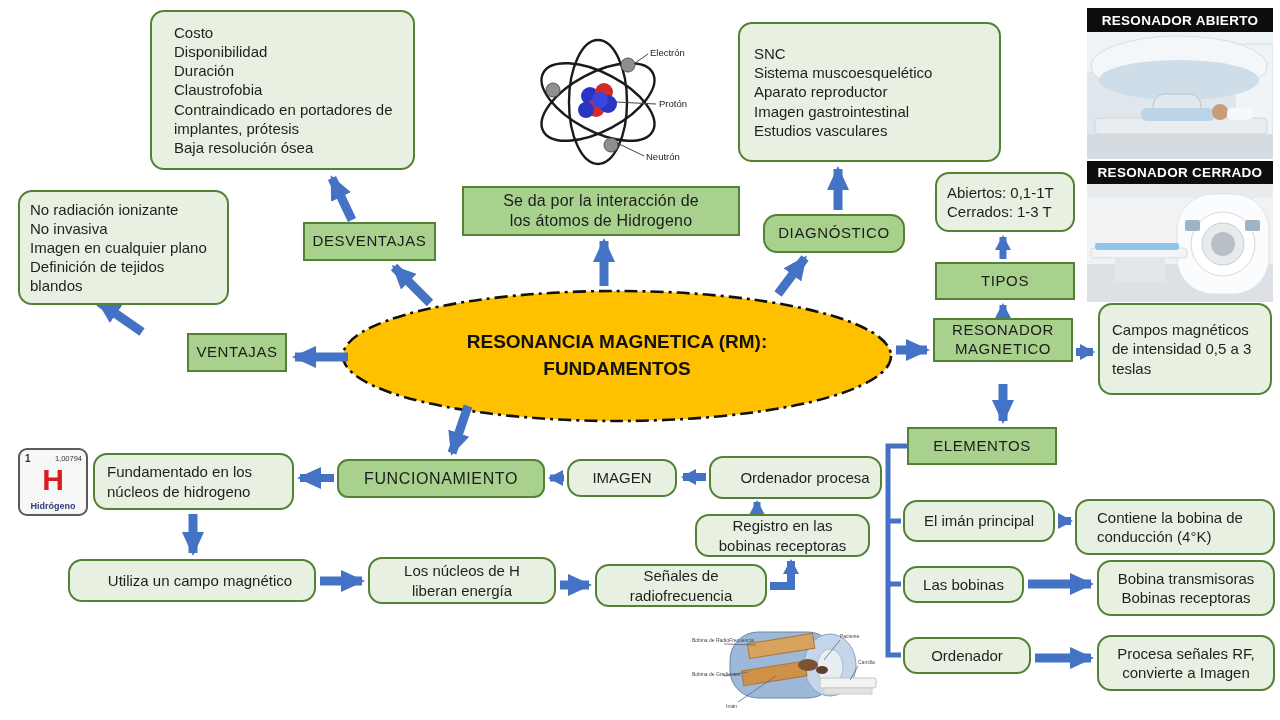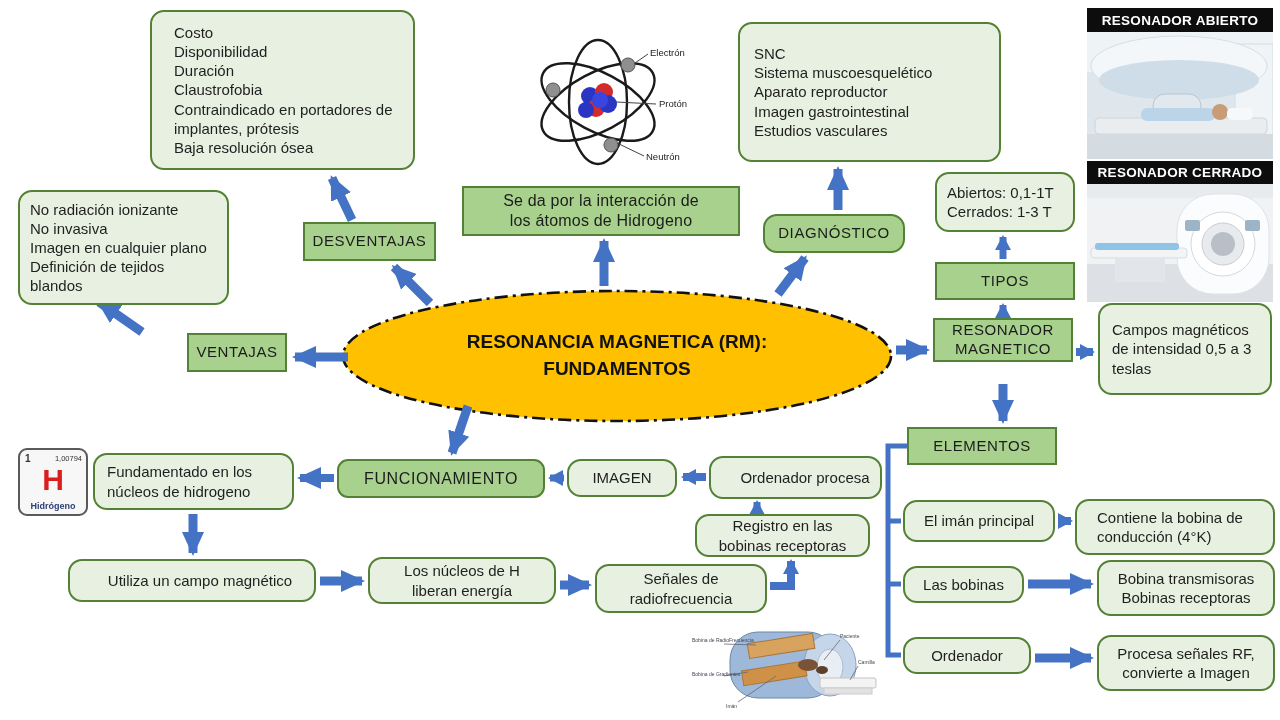--- a/index.html
+++ b/index.html
@@ -144,21 +144,21 @@
     <span class="block">Bobinas receptoras</span>
   </div>
   <div class="soft" style="left:1097px; top:635px; width:178px; height:56px;">Procesa señales RF, convierte a Imagen</div>
 
   <div class="soft al" style="left:93px; top:453px; width:201px; height:57px; padding-left:12px;">Fundamentado en los núcleos de hidrogeno</div>
   <div class="soft" style="left:567px; top:459px; width:110px; height:38px;">IMAGEN</div>
   <div class="soft" style="left:709px; top:456px; width:173px; height:43px;padding-left:29px;">Ordenador procesa</div>
   <div class="soft" style="left:695px; top:514px; width:175px; height:43px;">Registro en las bobinas receptoras</div>
   <div class="soft" style="left:68px; top:559px; width:248px; height:43px;padding-left:26px;">Utiliza un campo magnético</div>
   <div class="soft" style="left:368px; top:557px; width:188px; height:47px;">Los núcleos de H liberan energía</div>
-  <div class="soft" style="left:595px; top:564px; width:172px; height:49px;">Señales de radiofrecuencia</div>
+  <div class="soft" style="left:595px; top:564px; width:172px; height:43px;">Señales de radiofrecuencia</div>
 
   <div class="htile">
     <span class="num">1</span>
     <span class="mass">1,00794</span>
     <span class="sym">H</span>
     <span class="nm">Hidrógeno</span>
   </div>
 
   <svg class="photo" style="left:520px; top:18px;" width="190" height="158" viewBox="0 0 190 158">
     <g fill="none" stroke="#1a1a1a" stroke-width="2.4">

